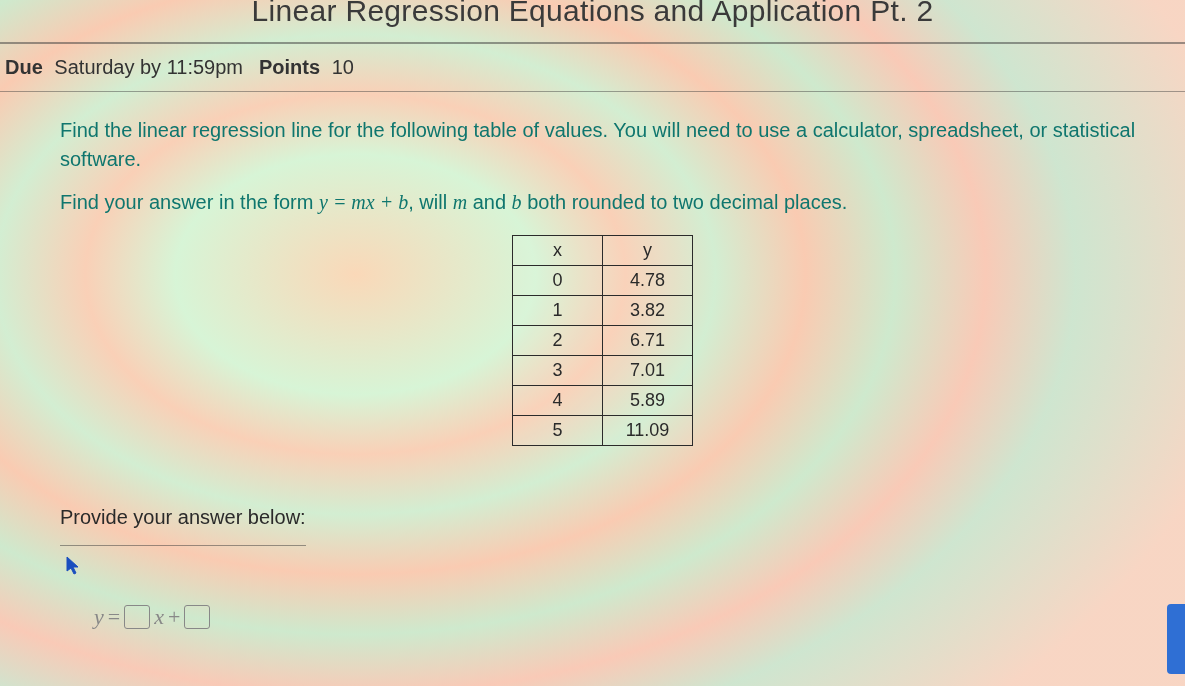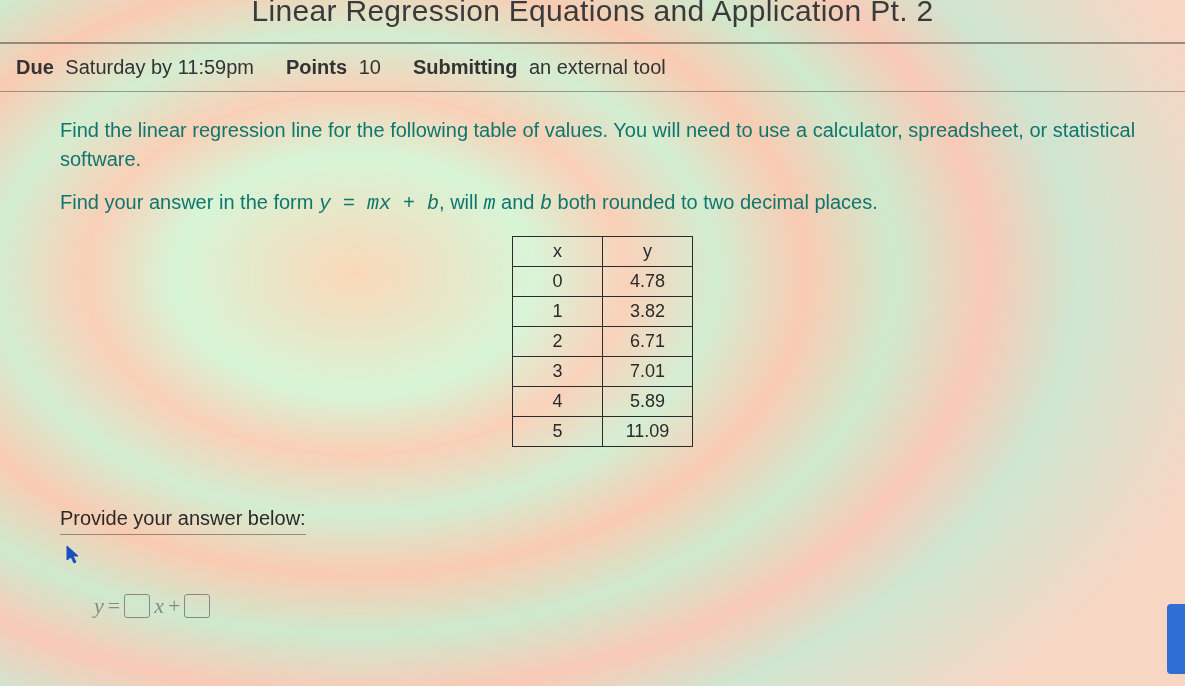--- a/index.html
+++ b/index.html
@@ -30,39 +30,39 @@
     color: #3a3a3a;
     letter-spacing: 0.3px;
     position: relative;
     top: -6px;
     height: 30px;
   }
   .hr1 { border: none; border-top: 2px solid rgba(60,60,60,0.5); margin-top: 12px; }
   .meta-row {
     display: flex;
     align-items: center;
-    padding: 12px 4px 12px 16px;
+    padding: 12px 4px 12px 5px;
     font-size: 20px;
     color: #333;
-    gap: 32px;
+    gap: 16px;
   }
   .meta-row .label { font-weight: 600; margin-right: 6px; }
   .meta-row .val { font-weight: 400; }
   .hr2 { border: none; border-top: 1.5px solid rgba(60,60,60,0.45); }
   .content {
     padding: 24px 40px 0 60px;
   }
   .question-text {
     font-size: 20px;
     line-height: 1.45;
     color: #0f766e;
     max-width: 1080px;
   }
   .question-text p { margin-bottom: 8px; }
-  .formula { font-style: italic; font-family: Liberation Mono, monospace; }
+  .formula { font-style: italic; font-family: Liberation Serif, serif; }
   .data-table {
     border-collapse: collapse;
     margin: 18px auto 0 auto;
     background: rgba(255,255,255,0.05);
   }
   .data-table th, .data-table td {
     border: 1.5px solid #2b2b2b;
     padding: 4px 0;
     text-align: center;
     font-size: 18px;
@@ -70,21 +70,21 @@
   }
   .data-table th { font-weight: 400; }
   .answer-section {
     margin-top: 60px;
   }
   .answer-label {
     font-size: 20px;
     color: #2a2a2a;
     border-bottom: 1.5px solid rgba(60,60,60,0.5);
     display: inline-block;
-    padding-bottom: 4px;
+    padding-bottom: 16px;
   }
   .cursor-icon {
     display: block;
     margin-top: 10px;
     margin-left: 6px;
   }
   .answer-input-row {
     margin-top: 28px;
     margin-left: 34px;
     font-family: "Times New Roman", serif;
@@ -121,24 +121,20 @@
 <hr class="hr1">
 
 <div class="meta-row">
   <span>
     <span class="label">Due</span>
     <span class="val">Saturday by 11:59pm</span>
   </span>
   <span>
     <span class="label">Points</span>
     <span class="val">10</span>
-  </span>
-  <span>
-    <span class="label">Submitting</span>
-    <span class="val">an external tool</span>
   </span>
 </div>
 
 <hr class="hr2">
 
 <div class="content">
   <div class="question-text">
     <p>Find the linear regression line for the following table of values. You will need to use a calculator, spreadsheet, or statistical software.</p>
     <p style="margin-top:14px;">
       <span>Find your answer in the form </span>

